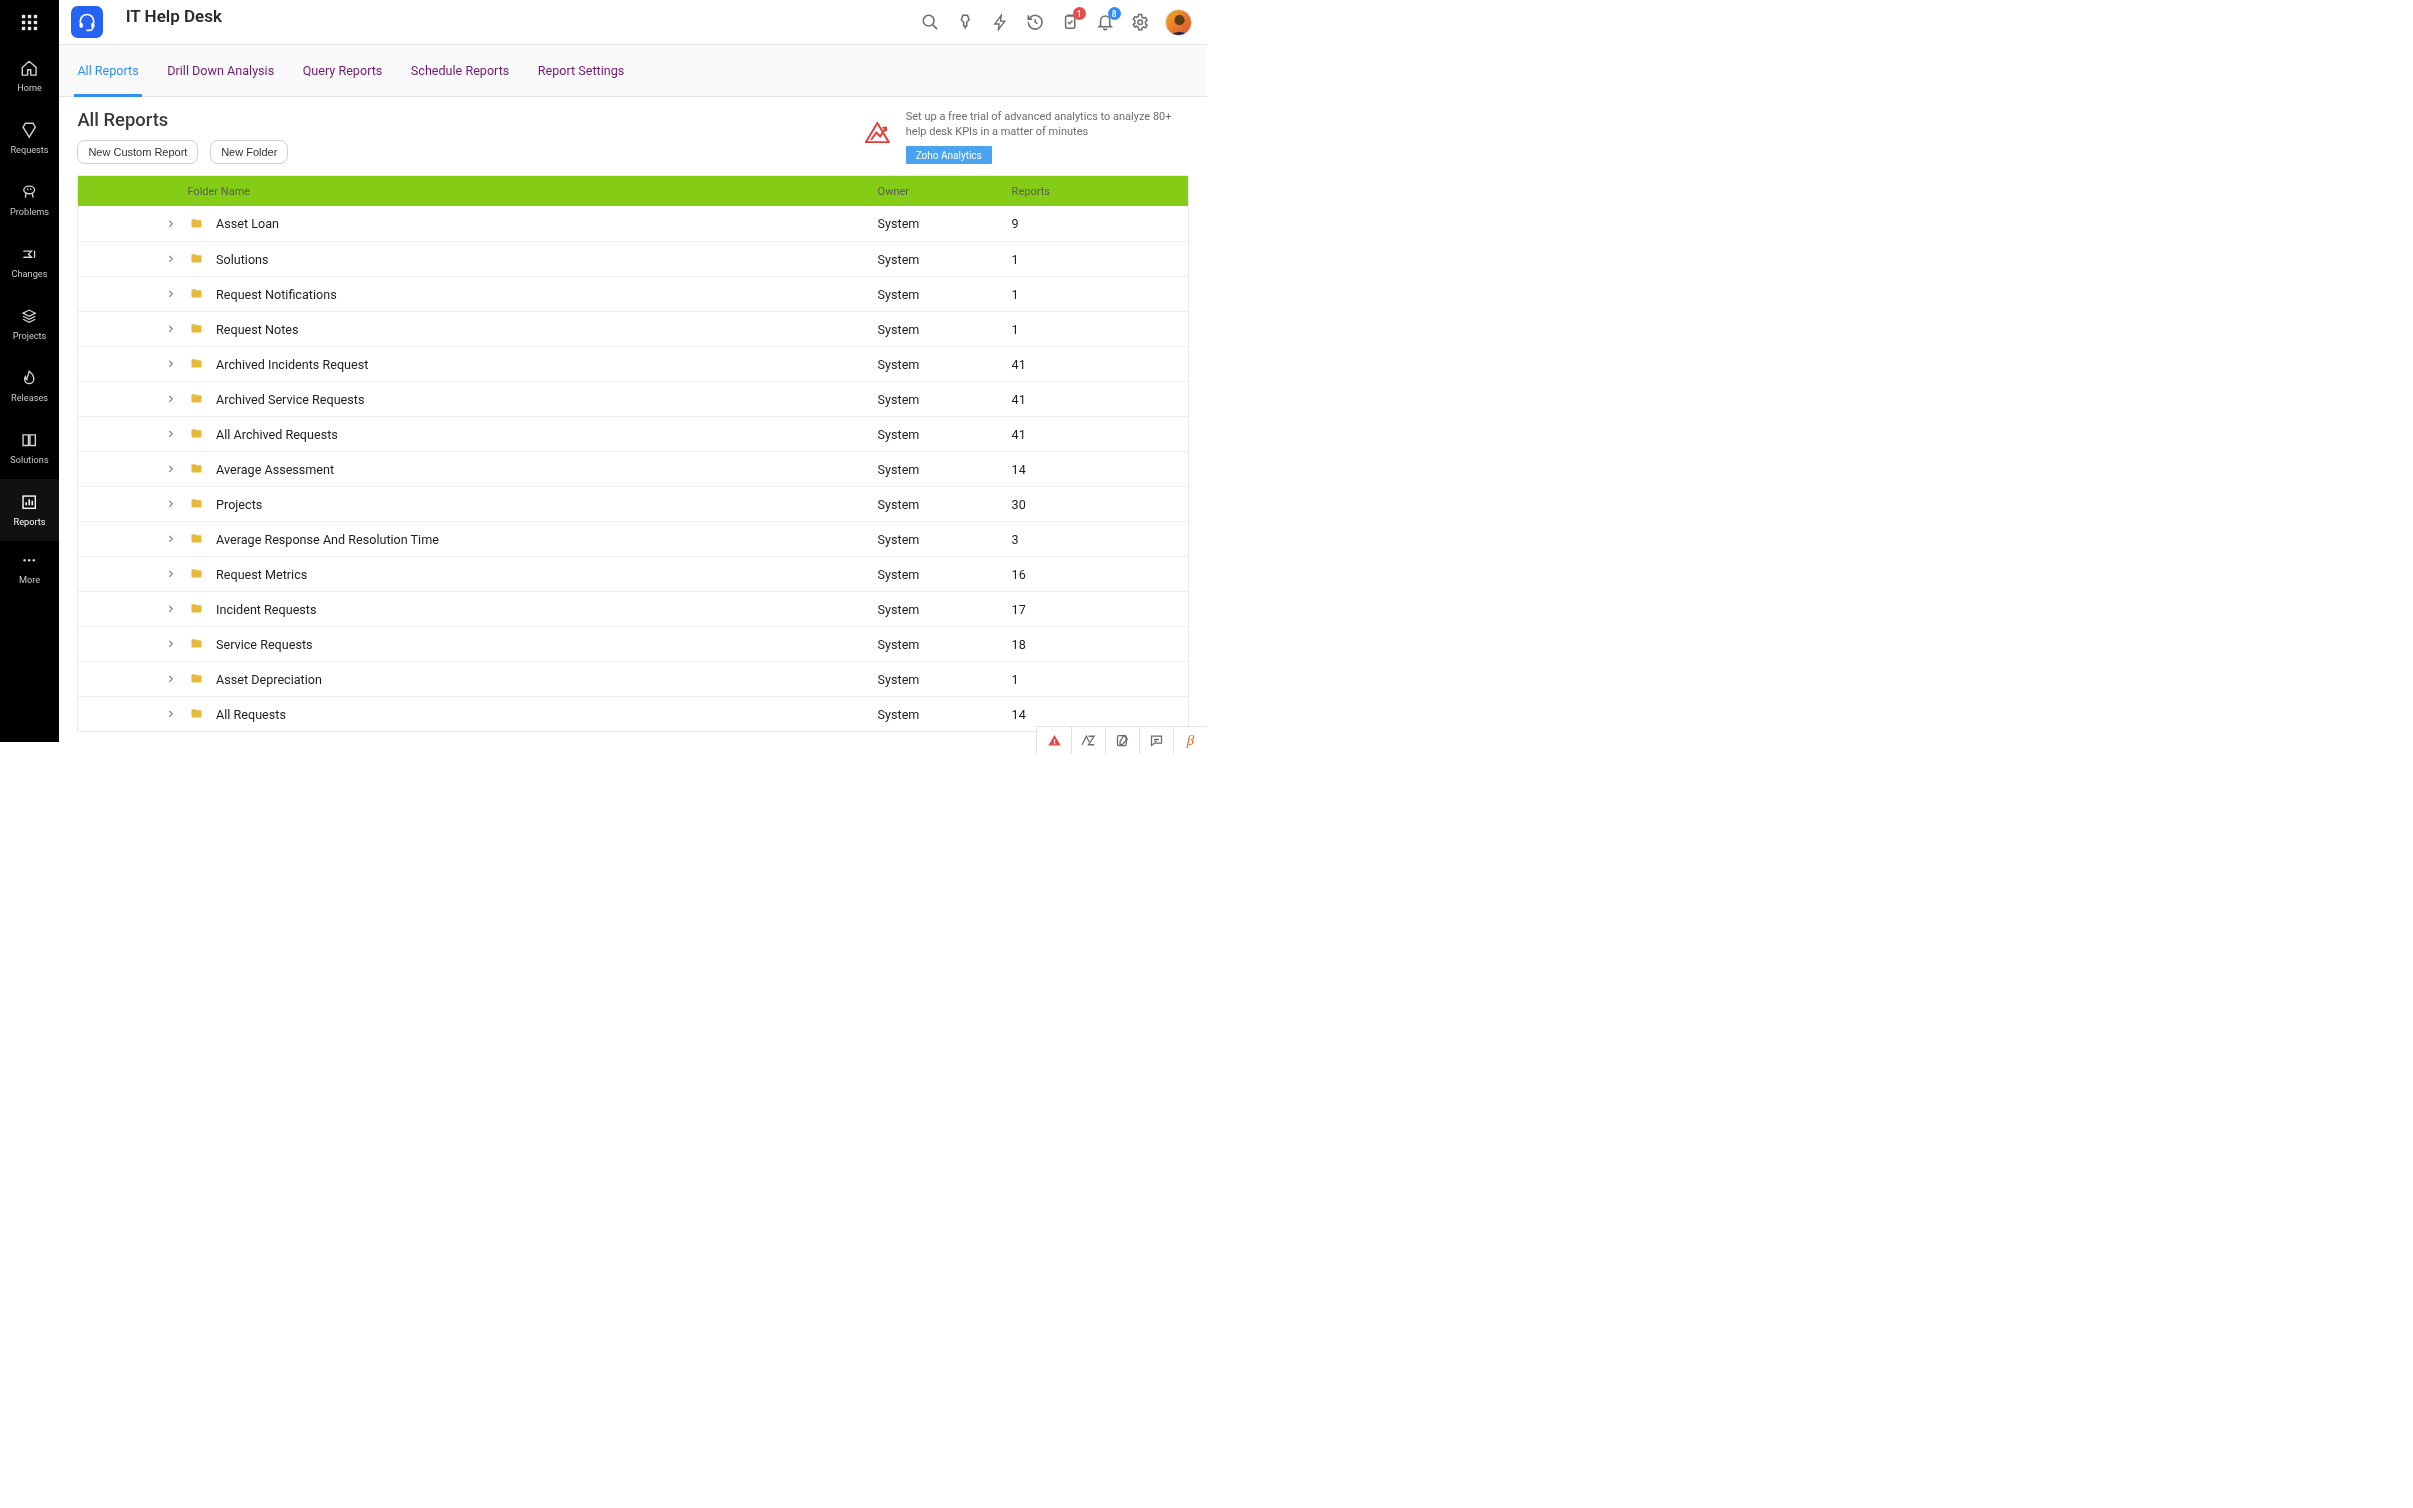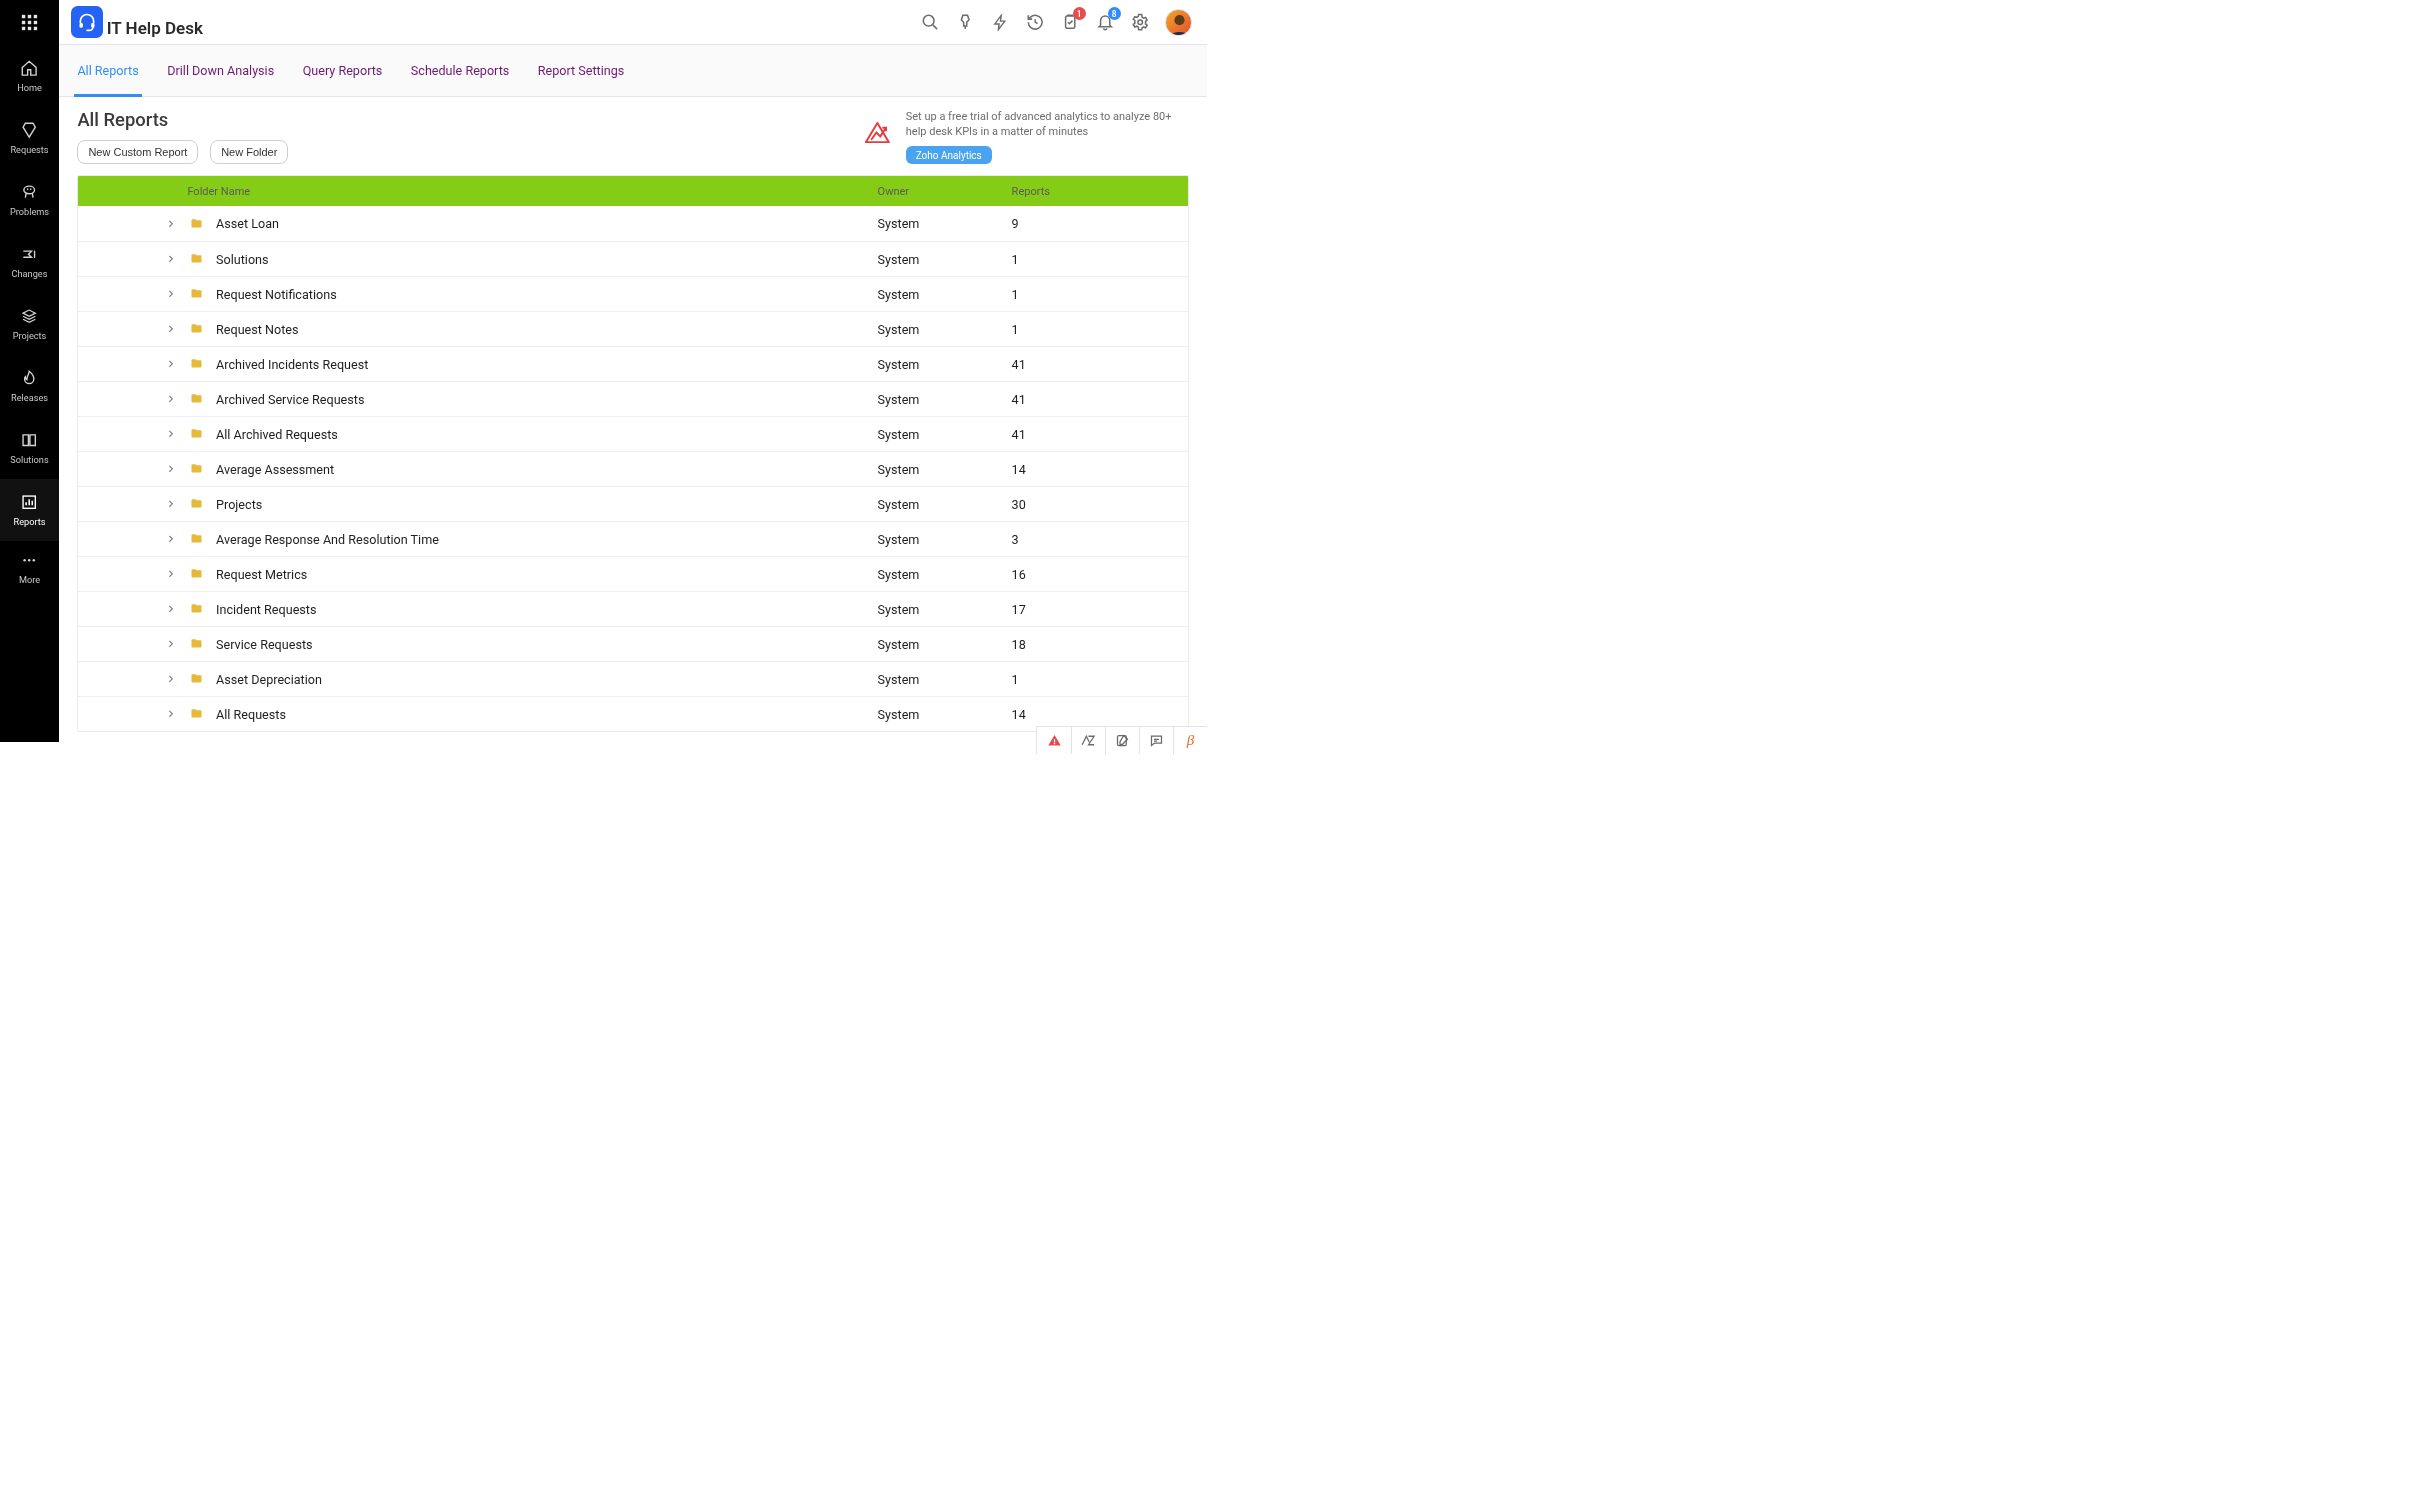--- a/index.html
+++ b/index.html
@@ -28,21 +28,21 @@
   .nav-item.active .ico { color:#fff; }
 
   
   .topbar {
     position:absolute; left:59px; right:0; top:0; height:45px;
     display:flex; align-items:center; justify-content:space-between;
     border-bottom:0.8px solid #e4e4e4;
     padding:0 15px 0 11.7px;
     background:#fff;
   }
-  .topbar-left { display:flex; align-items:flex-end; gap:4px; }
+  .topbar-left { display:flex; align-items:flex-start; gap:23px; }
   .app-logo {
     width:32px; height:32px; border-radius:6.7px; background:#2563f5;
     display:flex; align-items:center; justify-content:center; color:#fff;
   }
   .app-title { font-size:17px; font-weight:600; color:#2a2a2a; }
   .topbar-right { display:flex; align-items:center; gap:15px; color:#6d6d6d; }
   .top-icon { width:20px; height:20px; display:flex; align-items:center; justify-content:center; position:relative; cursor:pointer; }
   .badge {
     position:absolute; top:-5px; right:-5.9px; min-width:13.4px; height:13.4px; padding:0 3.4px;
     border-radius:13.4px; font-size:8.4px; font-weight:600; display:flex; align-items:center; justify-content:center; color:#fff;
@@ -70,21 +70,21 @@
   }
   .hdr-row { display:flex; justify-content:space-between; align-items:flex-start; }
   .hdr-left { }
   .page-heading { font-size:18.4px; font-weight:500; color:#3a3a3a; }
   .btn-row { display:flex; gap:11.7px; margin-top:10px; margin-bottom:11.7px; }
   .btn { border:0.8px solid #cfcfcf; background:#fff; border-radius:8px; padding:5px 10px; font-size:11px; color:#333; cursor:pointer; }
 
   .promo { display:flex; align-items:flex-start; gap:13.4px; max-width:327px; }
   .promo-icon { width:49px; height:49px; }
   .promo-text { color:#6d6d6d; font-size:11px; line-height:1.4; }
-  .promo-pill { display:inline-block; margin-top:6.7px; background:#4aa3ef; color:#fff; font-size:10px; padding:3.4px 10px; border-radius:6px; cursor:pointer; }
+  .promo-pill { display:inline-block; margin-top:6.7px; background:#4aa3ef; color:#fff; font-size:10px; padding:3.4px 10px; border-radius:1px; cursor:pointer; }
 
   
   .table-wrap { border:0.8px solid #eaeaea; border-radius:1.7px; overflow:hidden; }
   .thead {
     display:grid; grid-template-columns: 1fr 134px 176px;
     background:#84cc16; color:#5b5b5b; font-size:11px;
     padding:8.4px 0;
   }
   .th-name { padding-left:109px; }
   .tbody { max-height:536px; overflow-y:auto; }

